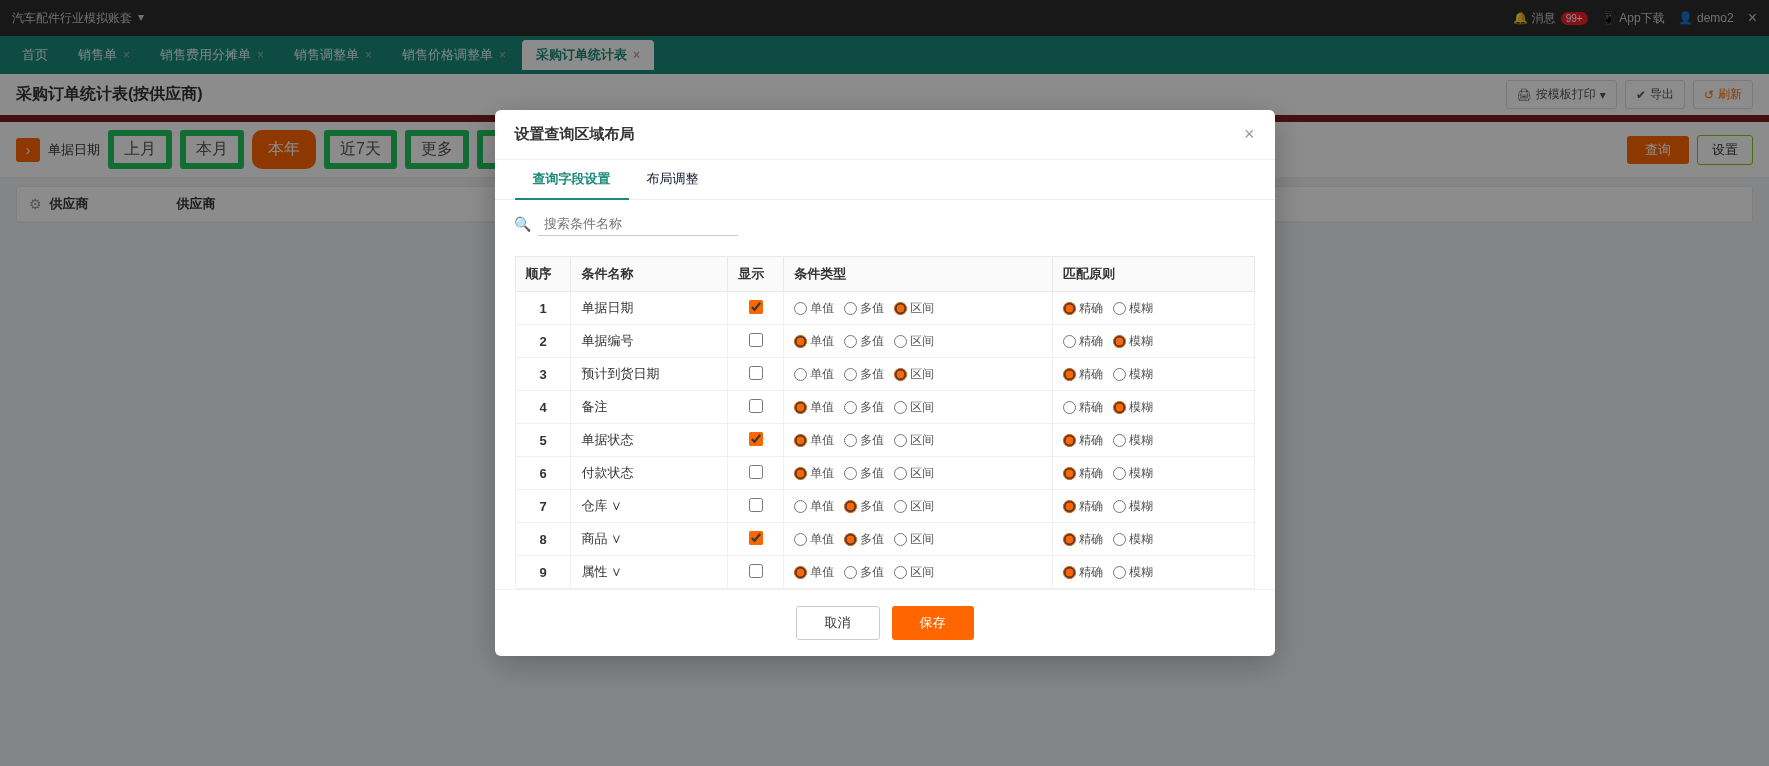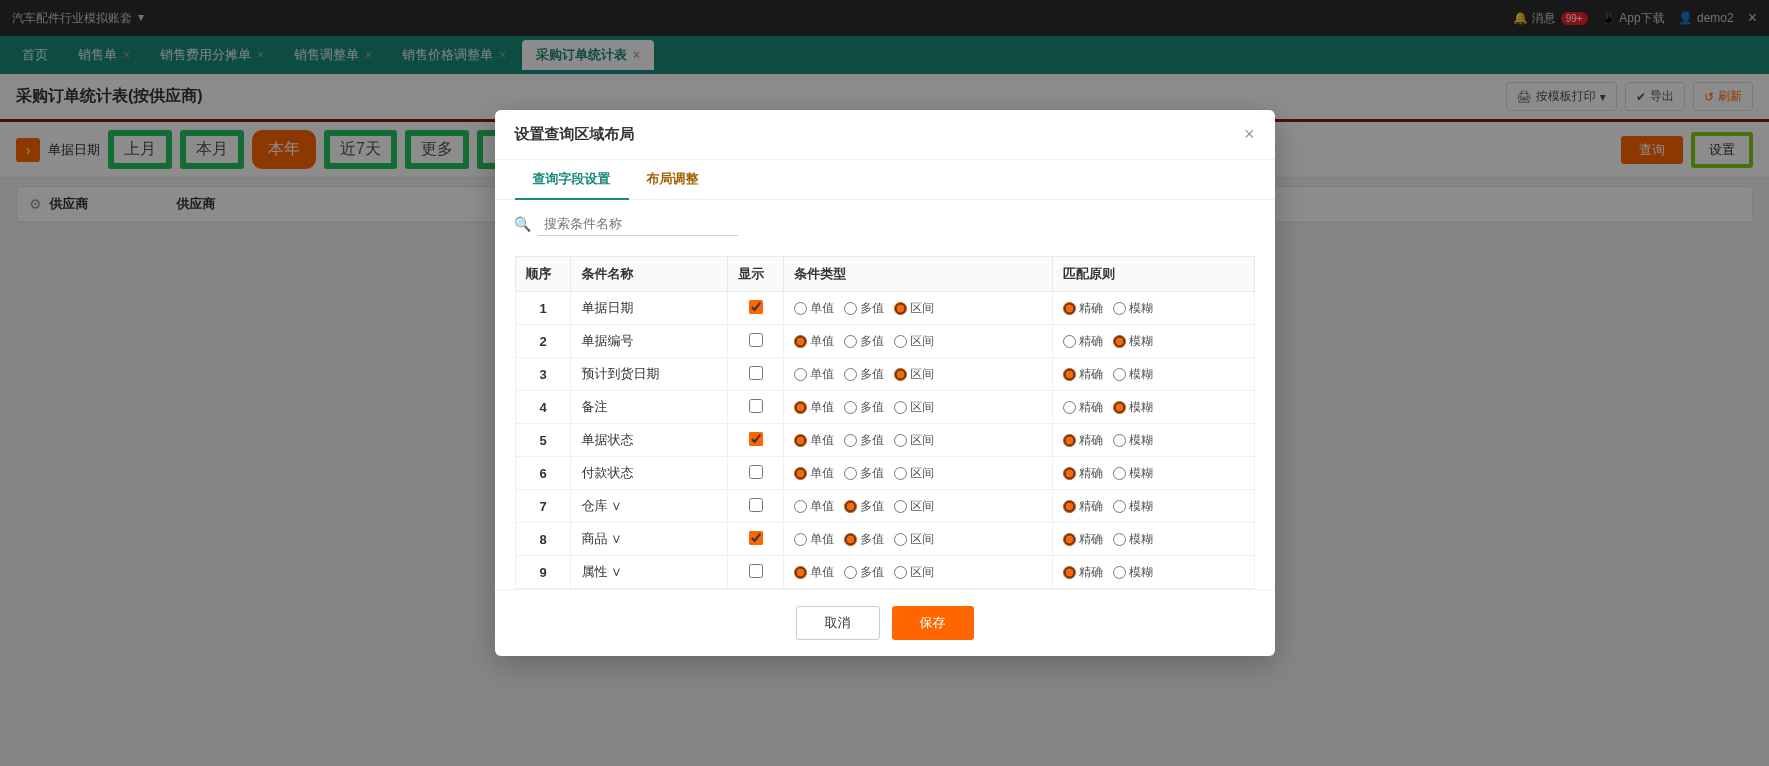--- a/index.html
+++ b/index.html
@@ -47,21 +47,21 @@
     .navtab .close-tab { font-size: 12px; color: #aaa; margin-left: 2px; }
 
     
     .page-header {
       height: 48px;
       background: #fff;
       display: flex;
       align-items: center;
       justify-content: space-between;
       padding: 0 16px;
-      border-bottom: 3px solid #7f1d1d;
+      border-bottom: 7px solid #7f1d1d;
     }
     .page-title { font-size: 16px; font-weight: bold; color: #333; }
     .page-actions { display: flex; gap: 8px; align-items: center; }
     .btn-print { border: 1px solid #ddd; background: #fff; padding: 5px 10px; border-radius: 3px; cursor: pointer; font-size: 12px; color: #555; display: flex; align-items: center; gap: 4px; }
     .btn-export { border: 1px solid #ddd; background: #fff; padding: 5px 10px; border-radius: 3px; cursor: pointer; font-size: 12px; color: #555; display: flex; align-items: center; gap: 4px; }
     .btn-refresh { border: 1px solid #ddd; background: #fff; padding: 5px 10px; border-radius: 3px; cursor: pointer; font-size: 12px; color: #f60; display: flex; align-items: center; gap: 4px; }
 
     
     .filter-bar {
       background: #fff;
@@ -71,21 +71,21 @@
       gap: 8px;
       border-bottom: 1px solid #eee;
       flex-wrap: wrap;
     }
     .filter-toggle { width: 24px; height: 24px; background: #f60; color: #fff; border-radius: 3px; display: flex; align-items: center; justify-content: center; cursor: pointer; font-size: 14px; }
     .filter-label { color: #333; font-size: 13px; }
     .filter-btn { padding: 3px 10px; border: 6px solid #22c55e; border-radius: 3px; font-size: 16px; cursor: pointer; background: #fff; color: #555; }
     .filter-btn.active { background: #f60; color: #fff; border-color: #f60; border-radius: 10px; }
     .date-range { font-size: 12px; color: #666; }
     .btn-query { background: #f60; color: #fff; border: none; padding: 5px 18px; border-radius: 3px; cursor: pointer; font-size: 13px; margin-left: auto; }
-    .btn-set { background: #fff; color: #333; border: 4px solid #84cc16; padding: 5px 14px; border-radius: 3px; cursor: pointer; font-size: 13px; }
+    .btn-set { background: #fff; color: #333; border: 1px solid #84cc16; padding: 5px 14px; border-radius: 3px; cursor: pointer; font-size: 13px; }
 
     
     .table-area {
       background: #fff;
       margin: 8px 16px;
       border: 1px solid #e8e8e8;
       border-radius: 3px;
     }
     .table-header-row {
       display: flex;
@@ -131,25 +131,24 @@
     
     .dialog-tabs {
       display: flex;
       gap: 0;
       padding: 0 20px;
       border-bottom: 1px solid #eee;
     }
     .dialog-tab {
       padding: 10px 18px;
       font-size: 13px;
-      color: #a16207;
+      color: #0f172a;
       cursor: pointer;
       border-bottom: 2px solid transparent;
       margin-bottom: -1px;
-      font-weight: bold;
     }
     .dialog-tab.active {
       color: #1a8a7a;
       border-bottom: 2px solid #1a8a7a;
       font-weight: bold;
     }
 
     
     .dialog-search {
       padding: 12px 20px 8px;

